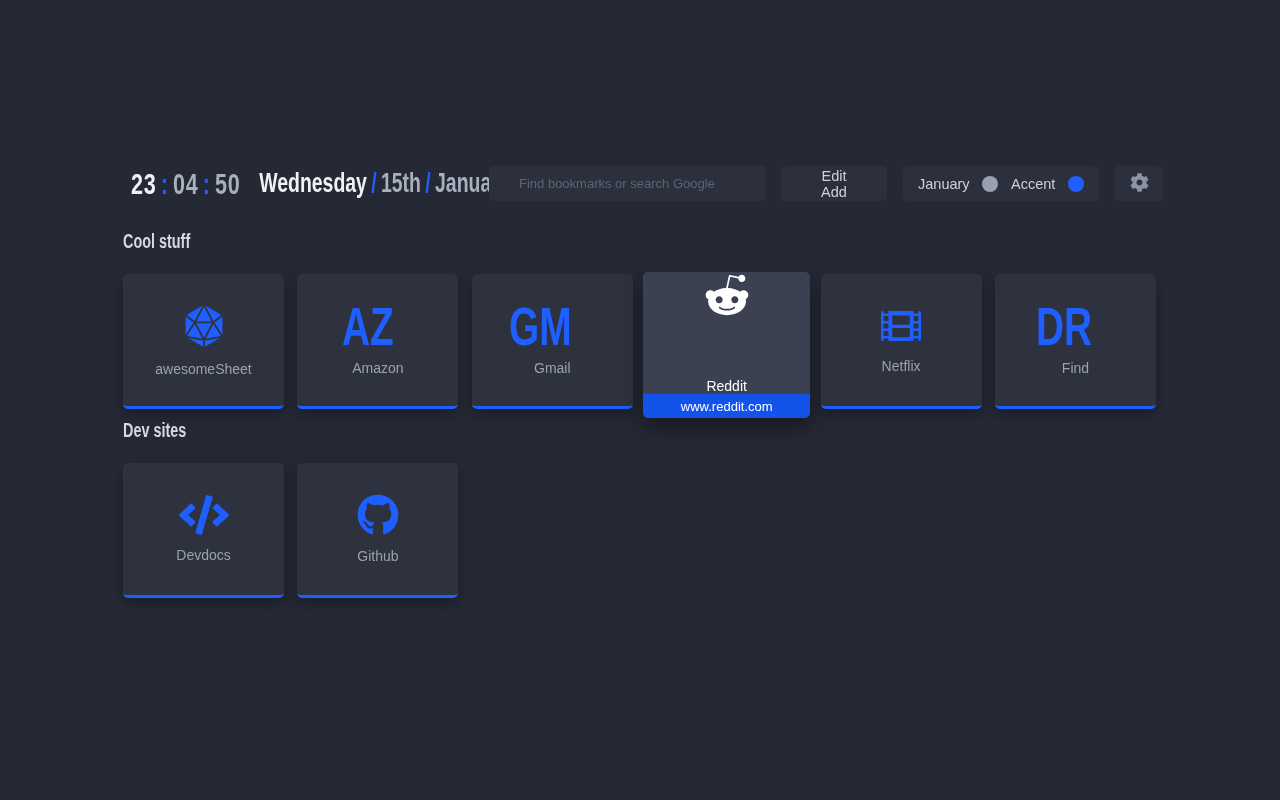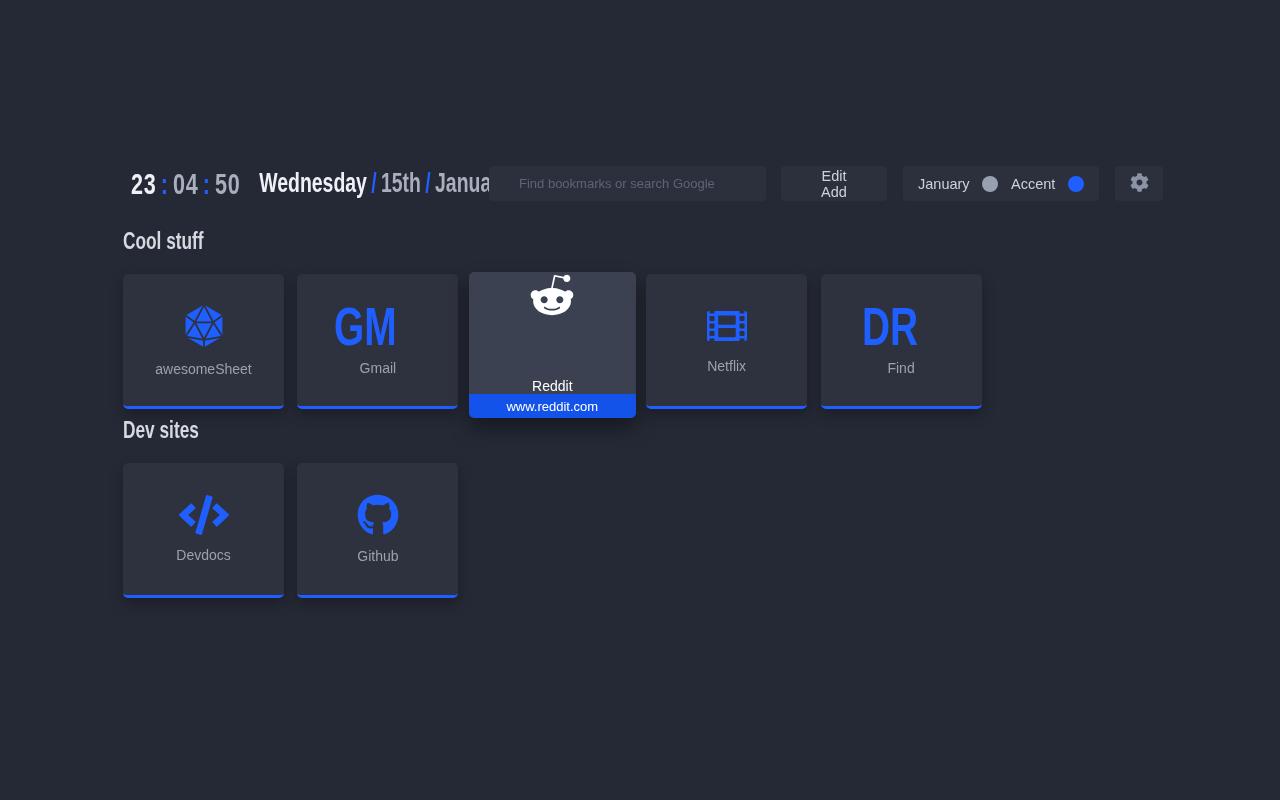--- a/index.html
+++ b/index.html
@@ -59,21 +59,21 @@
   .swatch{width:16px;height:16px;border-radius:50%;display:inline-block;cursor:pointer;}
   .swatch.colour{background:#99a1b1;}
   .swatch.accent{background:var(--accent);}
   .gearbtn{left:1107px;width:48px;justify-content:center;border:none;cursor:pointer;}
   .gearbtn svg{width:19px;height:19px;fill:#8b93a4;}
 
   
   #sections{position:absolute;left:123px;top:229px;width:1040px;}
   .section + .section{}
   .section-title{
-    font-size:24px;font-weight:bold;color:#d6d9e0;
+    font-size:20px;font-weight:bold;color:#d6d9e0;
     line-height:24px;height:24px;margin-bottom:21px;
   }
   .row{display:flex;gap:13.4px;align-items:flex-start;}
 
   .card{
     width:161px;height:135px;background:var(--card);
     border-radius:5px;border-bottom:3px solid var(--accent);
     box-shadow:0 6px 14px rgba(0,0,0,.28);
     cursor:pointer;display:flex;flex-direction:column;overflow:hidden;
   }
@@ -147,20 +147,26 @@
                 <g stroke="#2d323e" stroke-width="4" fill="none">
                   <path d="M50,4 L30,42 M50,4 L70,42 M30,42 L70,42 M30,42 L50,80 M70,42 L50,80 M10,27 L30,42 M90,27 L70,42 M30,42 L10,73 M70,42 L90,73 M10,73 L50,80 M90,73 L50,80 M50,80 L50,96"></path>
                 </g>
               </svg>
             </span>
             <div class="card-label">awesomeSheet</div>
           </div>
         </div>
         <div class="card">
           <div class="card-body">
+            <span class="abbr"><span class="cond">AZ</span></span>
+            <div class="card-label">Amazon</div>
+          </div>
+        </div>
+        <div class="card">
+          <div class="card-body">
             <span class="abbr"><span class="cond">GM</span></span>
             <div class="card-label">Gmail</div>
           </div>
         </div>
         <div class="card hovered">
           <div class="card-body">
             <span class="icon">
               <svg width="46" height="46" viewBox="0 0 512 512">
                 <path d="M440.3 203.5c-15 0-28.2 6.2-37.9 15.9-35.7-24.7-83.8-40.6-137.1-42.3L293 52.3l88.2 19.8c0 21.6 17.6 39.2 39.2 39.2 22 0 39.7-18.1 39.7-39.7s-17.6-39.7-39.7-39.7c-15.4 0-28.7 9.3-35.3 22l-97.4-21.6c-4.9-1.3-9.7 2.2-11 7.1L246.3 177c-52.9 2.2-100.5 18.1-136.3 42.8-9.7-10.1-23.4-16.3-38.4-16.3-55.6 0-73.8 74.6-22.9 100.1-1.8 7.9-2.6 16.3-2.6 24.7 0 83.8 94.4 151.7 210.3 151.7 116.4 0 210.8-67.9 210.8-151.7 0-8.4-.9-17.2-3.1-25.1 49.9-25.6 31.5-99.7-23.8-99.7zM129.4 308.9c0-22 17.6-39.7 39.7-39.7 21.6 0 39.2 17.6 39.2 39.7 0 21.6-17.6 39.2-39.2 39.2-22 .1-39.7-17.6-39.7-39.2zm214.3 93.5c-36.4 36.4-139.1 36.4-175.5 0-4-3.5-4-9.7 0-13.7 3.5-3.5 9.7-3.5 13.2 0 27.8 28.5 120 29 149 0 3.5-3.5 9.7-3.5 13.2 0 4.1 4 4.1 10.2.1 13.7zm-.8-54.2c-21.6 0-39.2-17.6-39.2-39.2 0-22 17.6-39.7 39.2-39.7 22 0 39.7 17.6 39.7 39.7-.1 21.5-17.7 39.2-39.7 39.2z"></path>
               </svg>

